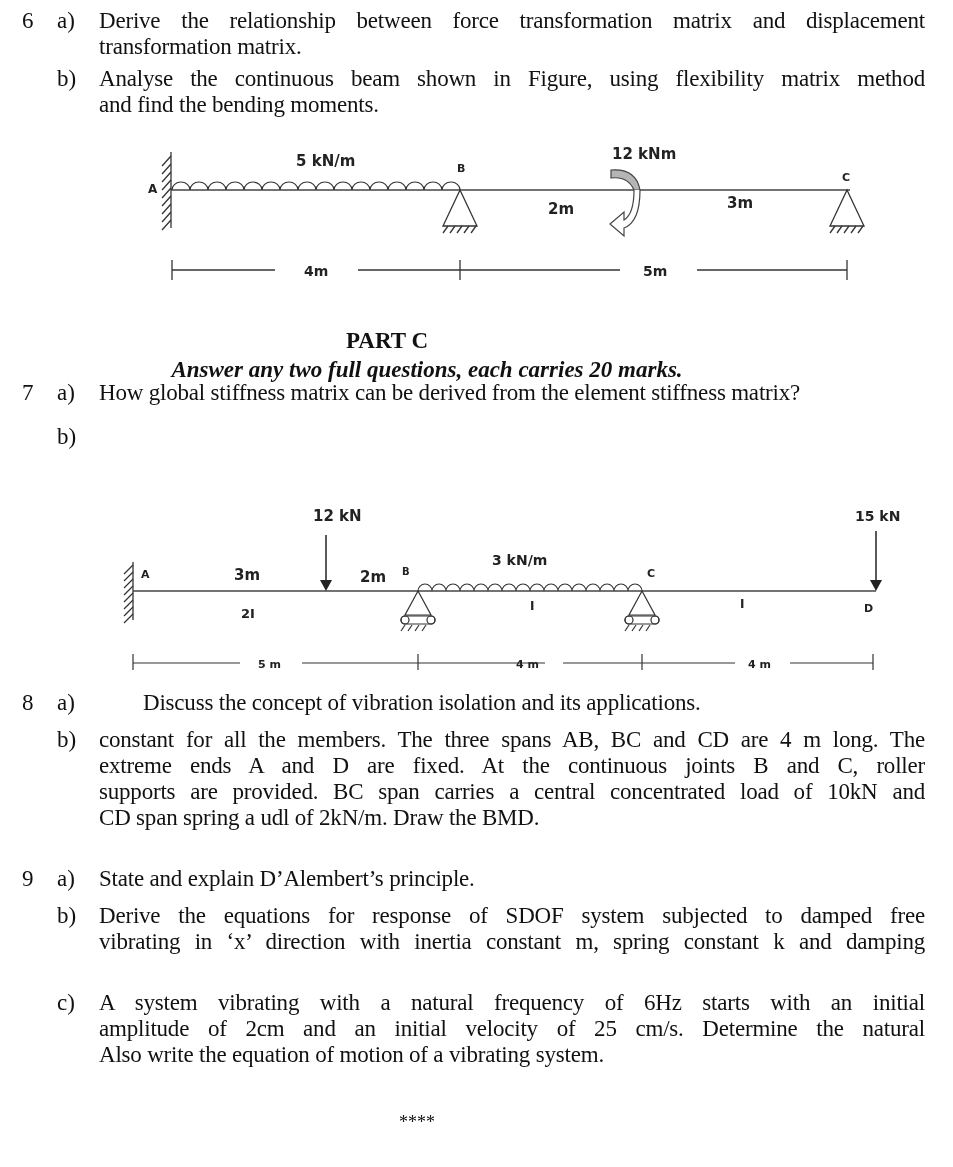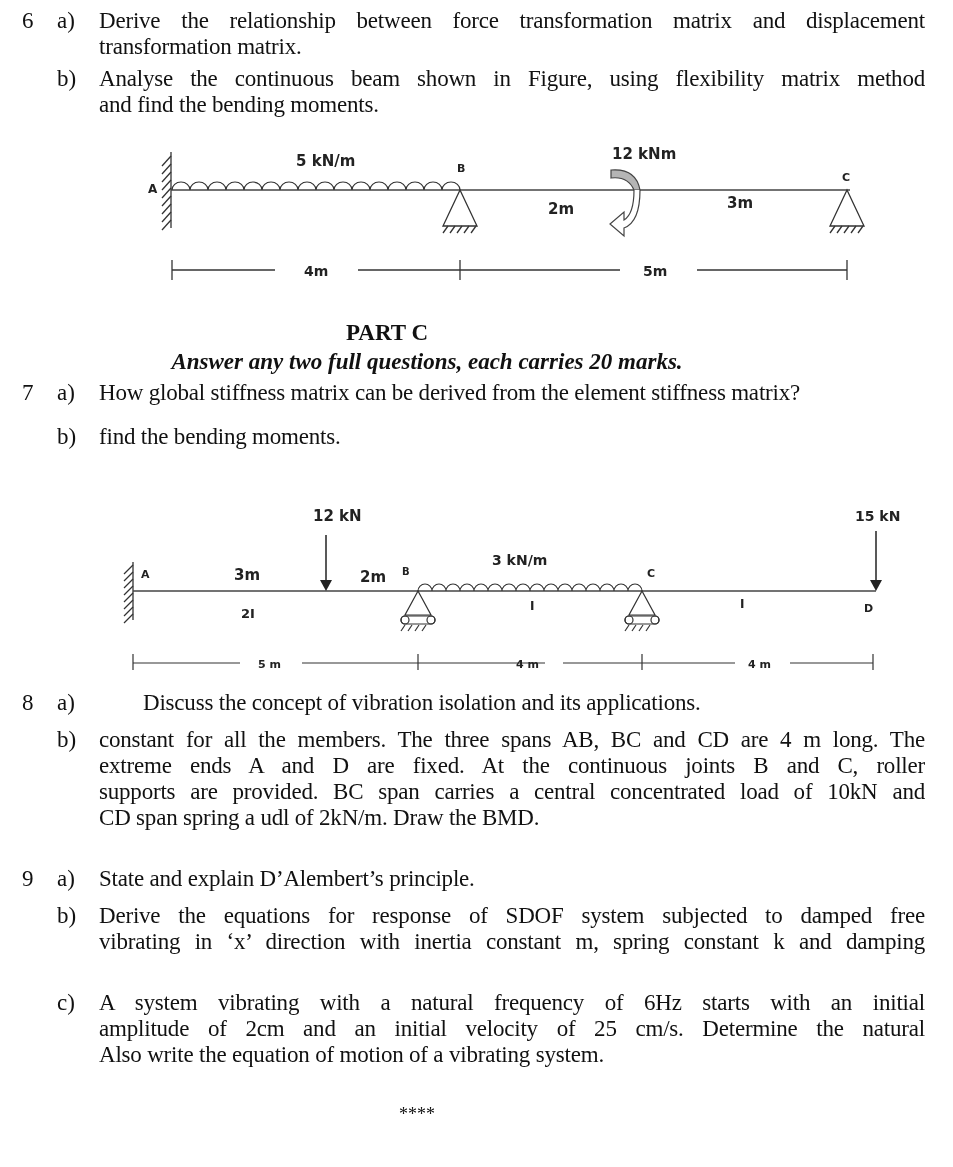--- a/index.html
+++ b/index.html
@@ -10,21 +10,21 @@
   .qnum { position: absolute; font-size: 23px; line-height: 26px; }
   .sub  { position: absolute; font-size: 23px; line-height: 26px; }
   .body-text {
     position: absolute; left: 99px; width: 826px;
     font-size: 23px; line-height: 26px; text-align: justify;
     letter-spacing: -0.2px;
   }
   .body-text span.line { display: block; text-align: justify; text-align-last: justify; }
   .body-text span.line.last { text-align-last: left; }
   .center {
-    position: absolute; left: 0; width: 774px; text-align: center;
+    position: absolute; left: 0; width: 774px; text-align: center; margin-top: 8px;
   }
   .part-title { font-weight: bold; font-size: 23px; top: 320px; }
   .part-instr { font-weight: bold; font-style: italic; font-size: 23px; top: 349px; left: 40px; }
   .stars { font-size: 18px; top: 1104px; left: 30px; }
   svg { position: absolute; overflow: visible; }
   svg text { font-family: "DejaVu Sans", sans-serif; font-weight: bold; fill: #222; }
 </style>
 </head>
 <body>
 
@@ -105,21 +105,20 @@
 <div class="center part-title">PART C</div>
 <div class="center part-instr">Answer any two full questions, each carries 20 marks.</div>
 
 <div class="qnum" style="left:22px; top:380px;">7</div>
 <div class="sub" style="left:57px; top:380px;">a)</div>
 <div class="body-text" style="top:380px;">
   <span class="line last">How global stiffness matrix can be derived from the element stiffness matrix?</span>
 </div>
 <div class="sub" style="left:57px; top:424px;">b)</div>
 <div class="body-text" style="top:424px;">
-  <span class="line last">find the bending moments.</span>
 </div>
 
 <svg width="953" height="180" style="left:0; top:500px;" viewBox="0 500 953 180">
 
   <g stroke="#333" stroke-width="1.3">
     <line x1="133" y1="562" x2="133" y2="620"></line>
     <line x1="133" y1="565" x2="124" y2="574"></line>
       <line x1="133" y1="572" x2="124" y2="581"></line>
     <line x1="133" y1="579" x2="124" y2="588"></line>
       <line x1="133" y1="586" x2="124" y2="595"></line>

